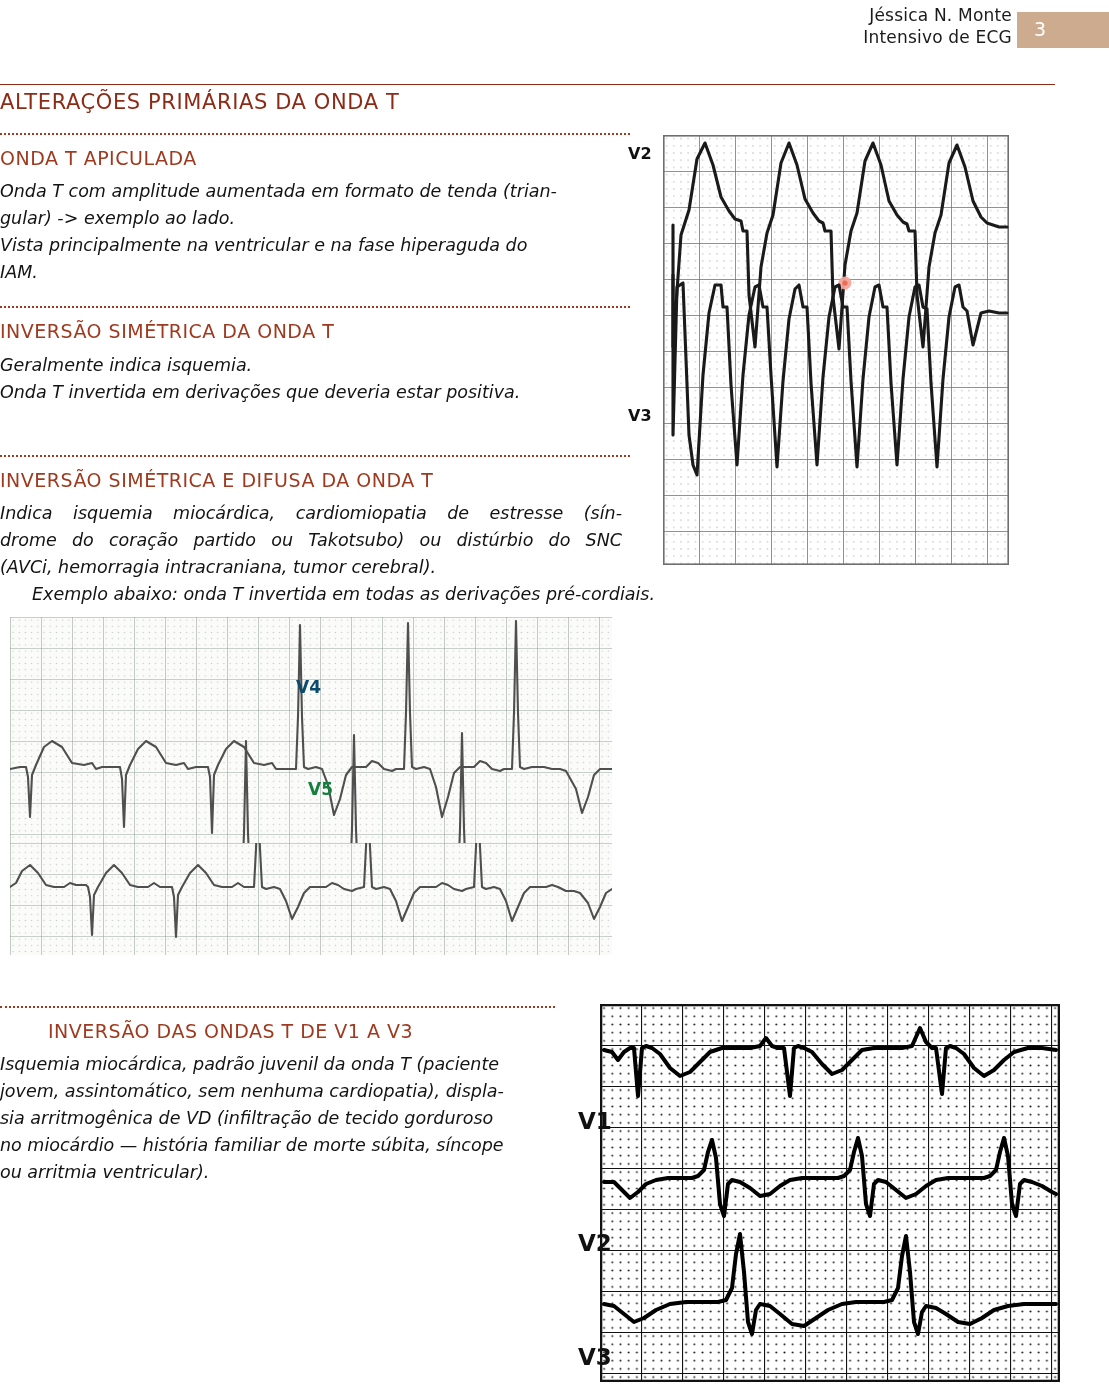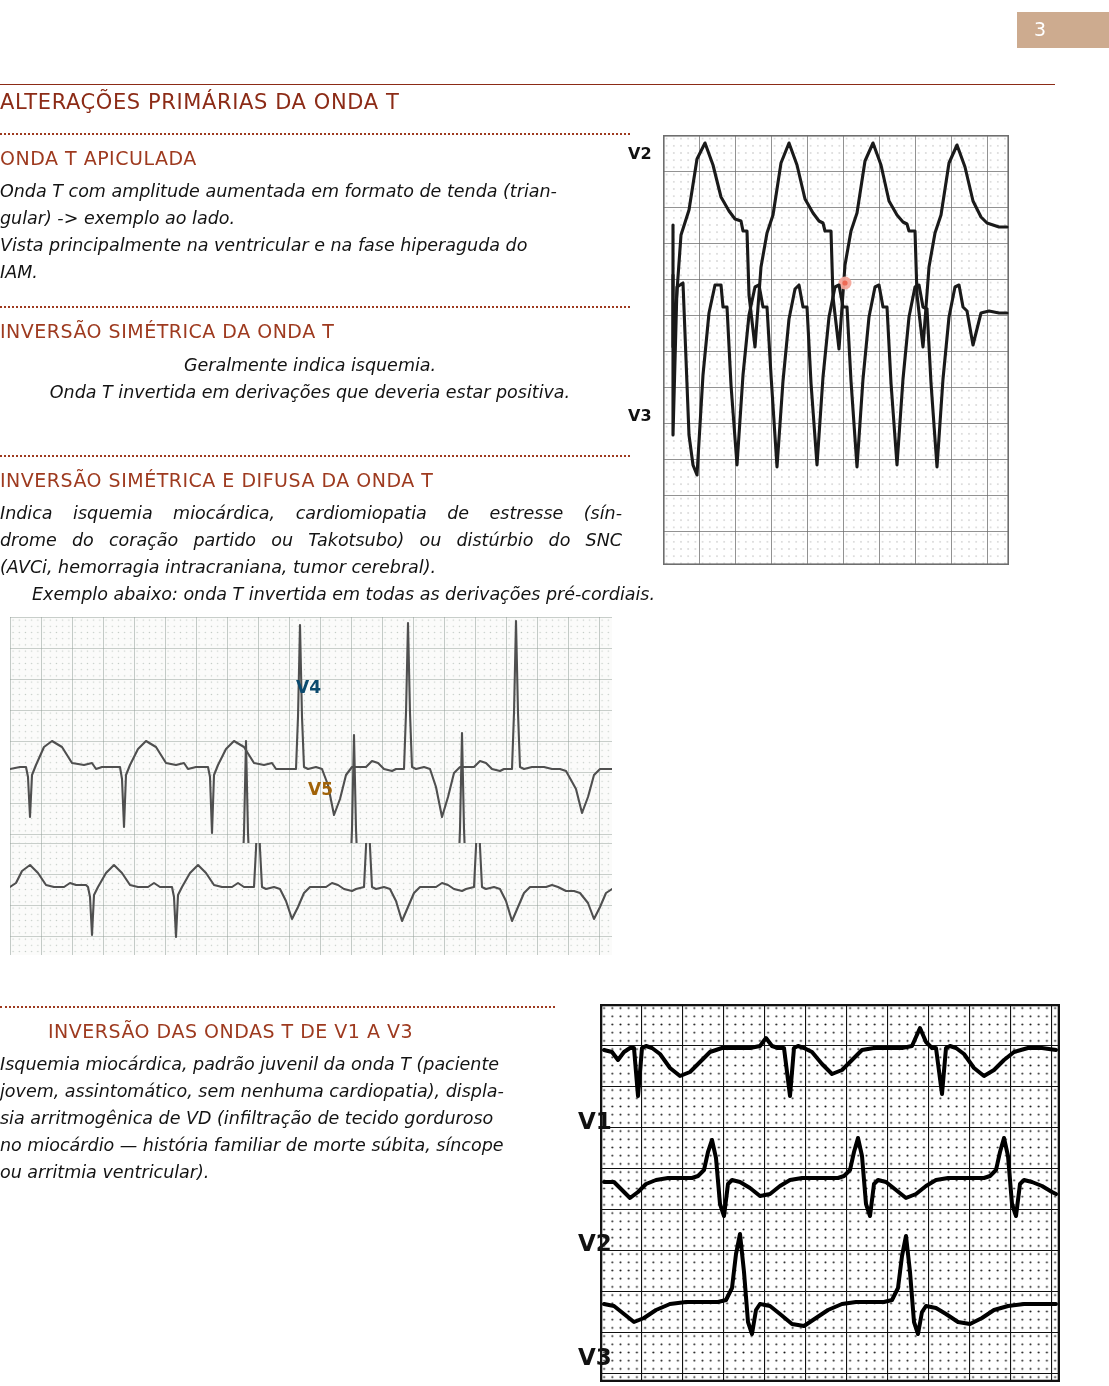--- a/index.html
+++ b/index.html
@@ -65,20 +65,24 @@
     font-weight:bold;color:#111;
     font-family:"DejaVu Sans", sans-serif;
   }
 </style>
 </head>
 <body>
 
 <div class="page">
 
   <div class="header">
+    <div class="byline">
+      <div>Jéssica N. Monte</div>
+      <div>Intensivo de ECG</div>
+    </div>
     <div class="pagebadge">
       <span>3</span>
     </div>
   </div>
   <div class="headrule"></div>
 
   <div class="h1" style="left:0px;top:90px;">ALTERAÇÕES PRIMÁRIAS DA ONDA T</div>
 
   <div class="dotrule" style="left:0px;top:133px;width:630px;"></div>
 
@@ -86,21 +90,21 @@
   <div class="body" style="left:0px;top:178px;width:620px;">
     <div>Onda T com amplitude aumentada em formato de tenda (trian-</div>
     <div>gular) -&gt; exemplo ao lado.</div>
     <div>Vista principalmente na ventricular e na fase hiperaguda do</div>
     <div>IAM.</div>
   </div>
 
   <div class="dotrule" style="left:0px;top:306px;width:630px;"></div>
 
   <div class="h2" style="left:0px;top:320px;">INVERSÃO SIMÉTRICA DA ONDA T</div>
-  <div class="body" style="left:0px;top:352px;width:620px;text-align:center;">
+  <div class="body" style="left:0px;top:352px;width:620px;">
     <div>Geralmente indica isquemia.</div>
     <div>Onda T invertida em derivações que deveria estar positiva.</div>
   </div>
 
   <div class="dotrule" style="left:0px;top:455px;width:630px;"></div>
 
   <div class="h2" style="left:0px;top:469px;">INVERSÃO SIMÉTRICA E DIFUSA DA ONDA T</div>
   <div class="body just" style="left:0px;top:500px;width:622px;">
     <div style="text-align:justify;text-align-last:justify;">Indica isquemia miocárdica, cardiomiopatia de estresse (sín-</div>
     <div style="text-align:justify;text-align-last:justify;">drome do coração partido ou Takotsubo) ou distúrbio do SNC</div>
@@ -211,21 +215,21 @@
                  L520,266 L526,262 L532,264 L540,268 L548,268 L554,270
                  L562,288 L568,310 L574,294 L580,274 L586,268 L602,268"></path>
       </g>
 
       <g fill="none" stroke="#4f4f4f" stroke-width="2.1" stroke-linejoin="round" stroke-linecap="round">
         <path d="M0,338 L6,336"></path>
       </g>
     </svg>
 
     <div class="leadlabel" style="left:286px;top:60px;font-size:17px;color:#0c4a6e;">V4</div>
-    <div class="leadlabel" style="left:298px;top:162px;font-size:17px;color:#a16207;">V5</div>
+    <div class="leadlabel" style="left:298px;top:162px;font-size:17px;color:#15803d;">V5</div>
     <div class="leadlabel" style="left:298px;top:280px;font-size:17px;color:#3a3a3a;">V6</div>
   </div>
 
   <div class="ecg" style="left:10px;top:843px;pointer-events:none;">
     <svg width="602" height="112" viewBox="0 0 602 112">
       <defs>
         <pattern id="v6Minor" width="6.2" height="6.2" patternUnits="userSpaceOnUse">
           <circle cx="3.1" cy="3.1" r="0.7" fill="#c4ccc6"></circle>
         </pattern>
         <pattern id="v6Major" width="31" height="31" patternUnits="userSpaceOnUse">

